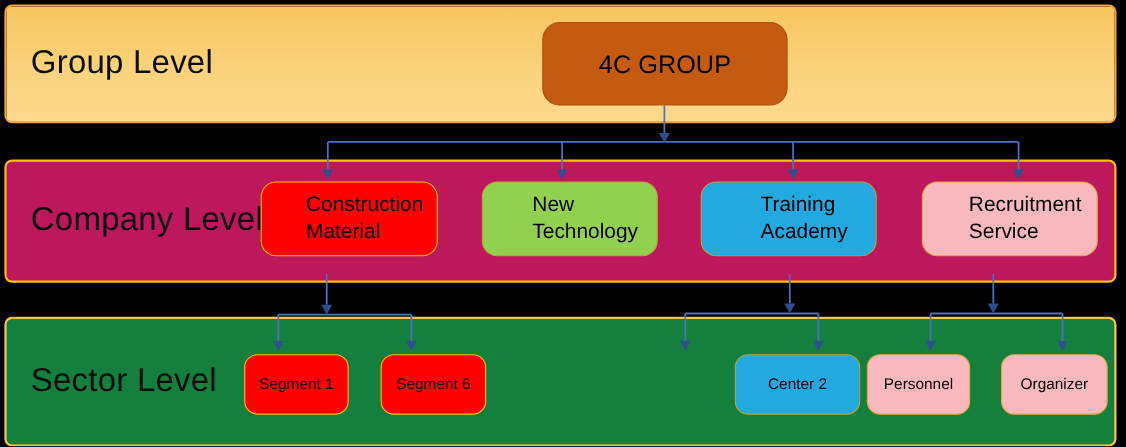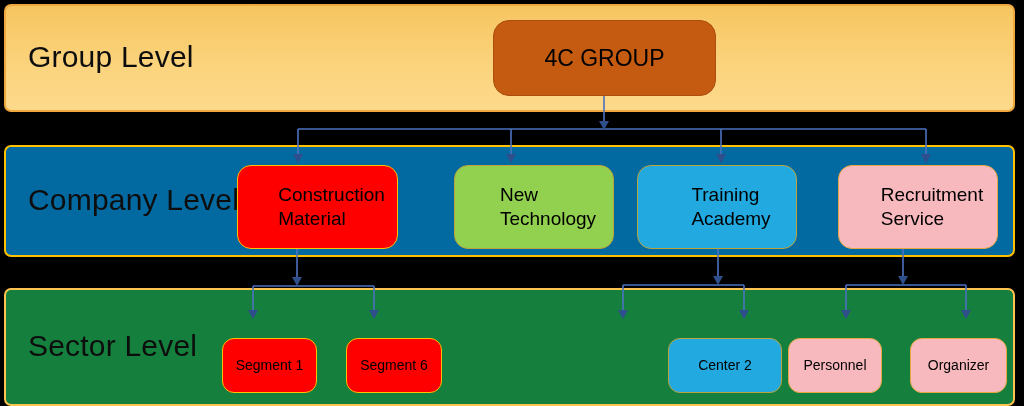--- a/index.html
+++ b/index.html
@@ -20,21 +20,21 @@
     border-radius: 7px;
     box-sizing: border-box;
   }
   .band-group {
     top: 4px; height: 108px;
     background: linear-gradient(180deg, #F6C55F 0%, #FBD37C 55%, #FDD98C 100%);
     border: 2px solid #F0A73E;
   }
   .band-company {
     top: 145px; height: 112px;
-    background: #0369a1;
+    background: #be185d;
     border: 2px solid #FFC000;
     text-align: center;
   }
   .band-sector {
     top: 288px; height: 118px;
     background: #15803d;
     border: 2px solid #FFC44F;
   }
   .band-label {
     position: absolute;
@@ -75,35 +75,34 @@
 
   .node-root {
     left: 493px; top: 20px; width: 223px; height: 76px;
     background: #C55A11;
     border: 1px solid #AD4E0E;
     border-radius: 16px;
     font-size: 23px;
   }
 
   .node-company {
-    top: 165px; height: 84px;
+    top: 165px; height: 68px;
     border-radius: 14px;
     font-size: 19px;
     padding-left: 28px;
   }
   .n-cm { left: 237px; width: 161px; background: #FF0000; border: 1.5px solid #FFC000; }
-  .n-nt { left: 454px; width: 160px; background: #92D050; border: 1.5px solid #BBA43A; }
+  .n-nt { left: 438px; width: 160px; background: #92D050; border: 1.5px solid #BBA43A; }
   .n-ta { left: 637px; width: 160px; background: #21A9E0; border: 1.5px solid #BBA43A; }
   .n-rs { left: 838px; width: 160px; background: #F8B9BE; border: 1.5px solid #E8A741; }
 
   .node-sector {
     top: 322px; height: 55px;
     border-radius: 12px;
     font-size: 14px;
-    margin-top: 16px;
   }
   .n-s1 { left: 222px; width: 95px; background: #FF0000; border: 1.5px solid #FFC000; }
   .n-s2 { left: 346px; width: 96px; background: #FF0000; border: 1.5px solid #FFC000; }
   .n-c1 { left: 556px; width: 95px; background: #21A9E0; border: 1.5px solid #BBA43A; }
   .n-c2 { left: 668px; width: 114px; background: #21A9E0; border: 1.5px solid #BBA43A; }
   .n-pe { left: 788px; width: 94px; background: #F8B9BE; border: 1.5px solid #E8A741; }
   .n-or { left: 910px; width: 97px; background: #F8B9BE; border: 1.5px solid #E8A741; }
 </style>
 </head>
 <body>

